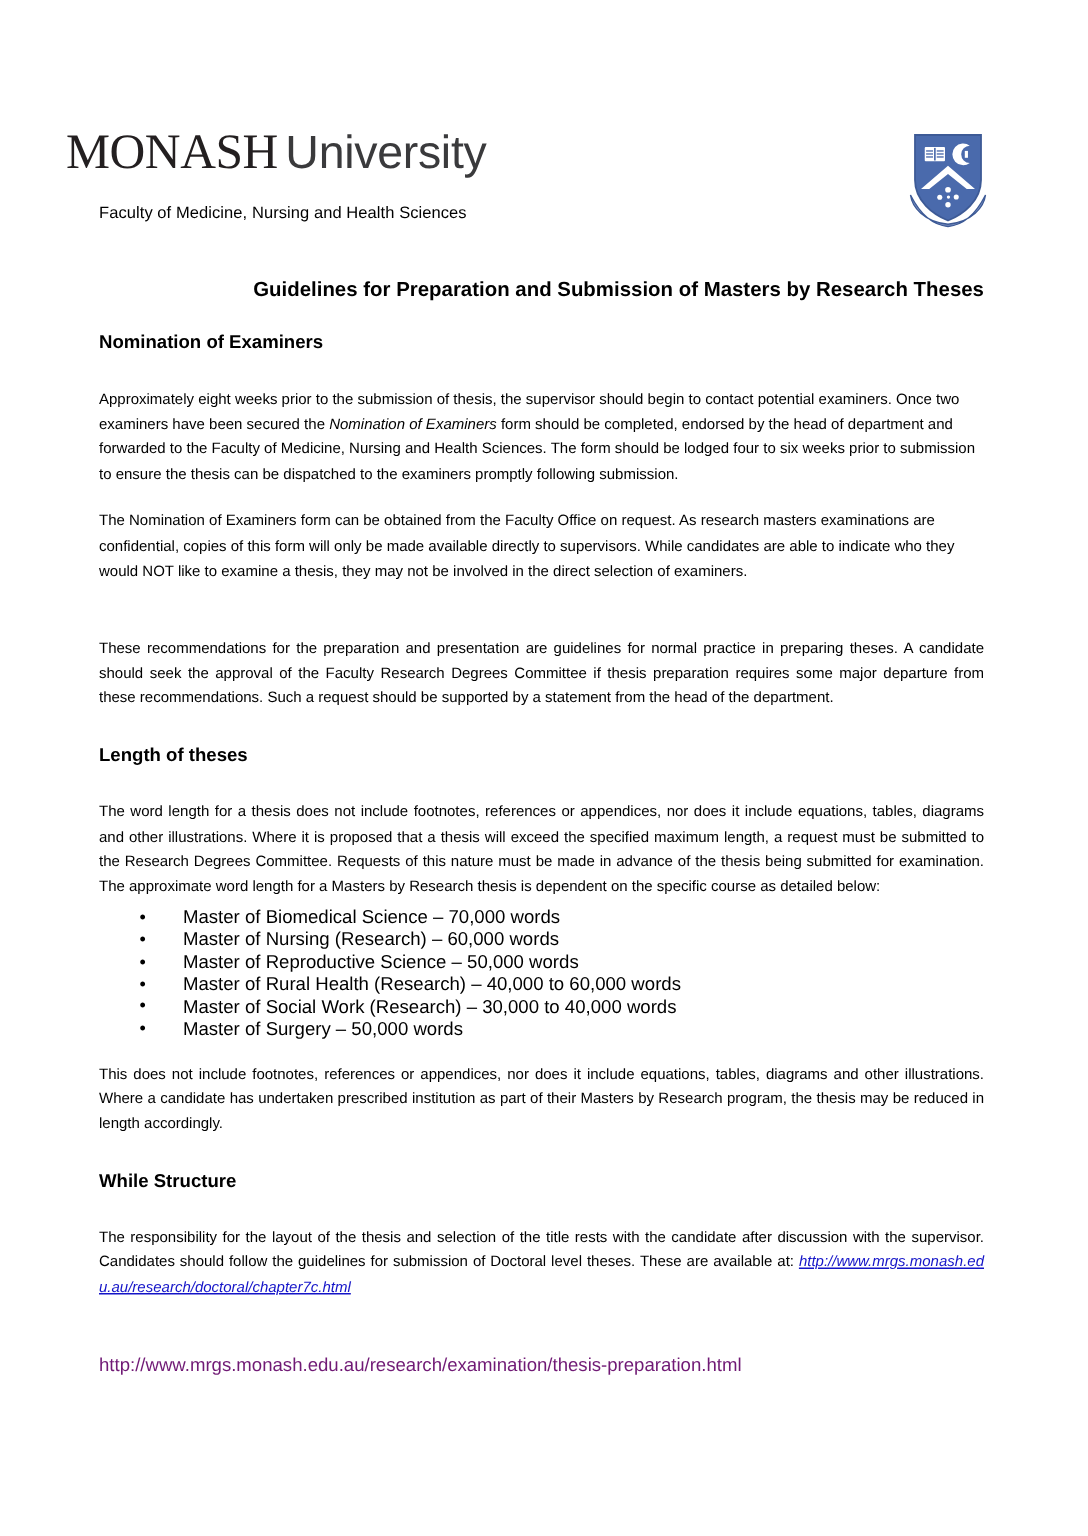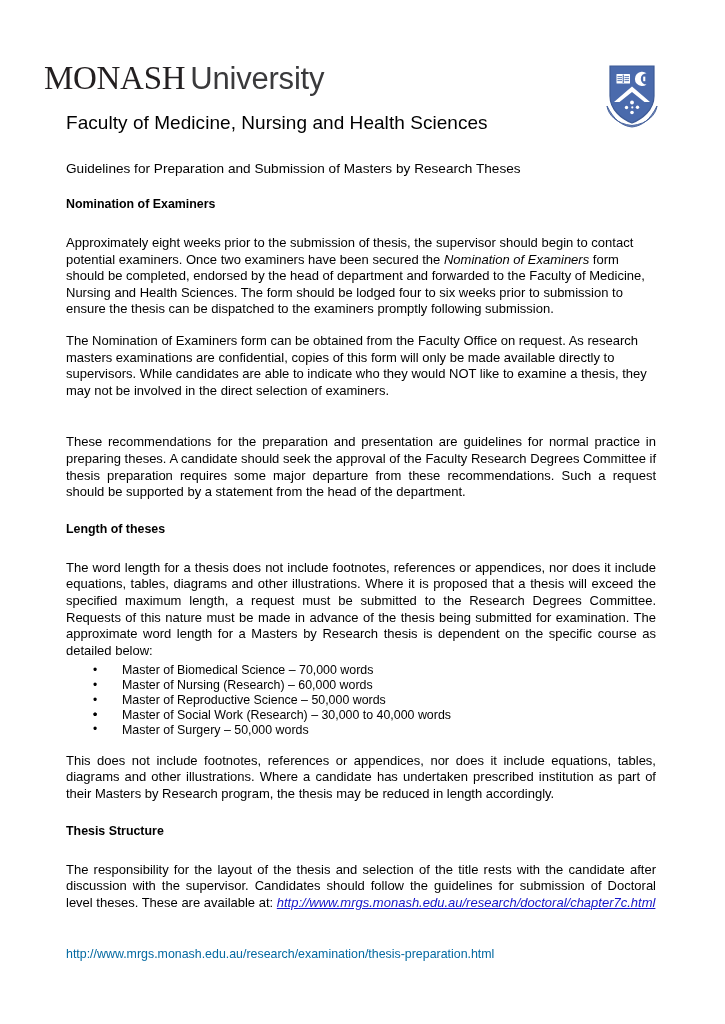--- a/index.html
+++ b/index.html
@@ -14,20 +14,21 @@
     font-family: "Liberation Sans", sans-serif;
     color: #000000;
     position: relative;
     overflow: hidden;
   }
   .page {
     position: relative;
     width: 725px;
     height: 875px;
     box-sizing: border-box;
+    margin-top: 24px;
   }
 
   
   .masthead {
     position: absolute;
     left: 0; top: 0;
     width: 725px;
     height: 140px;
   }
   .logo-wordmark {
@@ -58,51 +59,52 @@
     left: 604px;
     top: 62px;
     width: 56px;
     height: 66px;
   }
 
   .faculty-line {
     position: absolute;
     left: 66px;
     top: 112px;
-    font-size: 19px;
+    font-size: 11px;
     color: #000;
     letter-spacing: 0.05px;
   }
 
   
   .content {
     position: absolute;
     left: 66px;
     top: 160px;
     width: 590px;
     font-size: 12.4px;
     line-height: 16.6px;
   }
 
   h1.doc-title {
     font-size: 13.6px;
-    font-weight: normal;
+    font-weight: bold;
     margin: 0 0 19px 0;
     line-height: 17px;
     letter-spacing: 0.01px;
+    text-align: right;
   }
   h2.section-head {
     font-size: 12.4px;
     font-weight: bold;
     margin: 0 0 8px 0;
     line-height: 16px;
   }
   p.para {
     margin: 0;
-    font-size: 13px;
+    font-size: 10px;
     line-height: 16.6px;
   }
   p.para.justify {
     text-align: justify;
   }
   .gap-sm { height: 15px; }
   .gap-md { height: 20px; }
 
   .italic { font-style: italic; }
   .bold { font-weight: normal; }
@@ -128,21 +130,21 @@
   ul.degree-list li .bullet-glyph {
     position: absolute;
     left: 27px;
     top: -0.5px;
     font-size: 12px;
     line-height: 14.9px;
   }
   .plain-url {
     font-size: 12.4px;
     line-height: 16.6px;
-    color: #0369a1;
+    color: #701a75;
   }
 </style>
 </head>
 <body>
 
 <div class="page">
 
   <div class="masthead">
 
     <div class="logo-wordmark">
@@ -225,38 +227,39 @@
       <li>
         <span class="bullet-glyph">•</span>
         <span>Master of Nursing (Research) – 60,000 words</span>
       </li>
       <li>
         <span class="bullet-glyph">•</span>
         <span>Master of Reproductive Science – 50,000 words</span>
       </li>
       <li>
         <span class="bullet-glyph">•</span>
+        <span>Master of Rural Health (Research) – 40,000 to 60,000 words</span>
       </li>
       <li>
         <span class="bullet-glyph">•</span>
         <span>Master of Social Work (Research) – 30,000 to 40,000 words</span>
       </li>
       <li>
         <span class="bullet-glyph">•</span>
         <span>Master of Surgery – 50,000 words</span>
       </li>
     </ul>
 
     <div class="gap-sm"></div>
 
     <p class="para justify">This does not include footnotes, references or appendices, nor does it include equations, tables, diagrams and other illustrations.  Where a candidate has undertaken prescribed institution as part of their Masters by Research program, the thesis may be reduced in length accordingly.</p>
 
     <div class="gap-md"></div>
 
-    <h2 class="section-head">Thesis Structure</h2>
+    <h2 class="section-head">While Structure</h2>
 
     <div class="gap-sm"></div>
 
     <p class="para justify"><span>The responsibility for the layout of the thesis and selection of the title rests with the candidate after discussion with the supervisor.  Candidates should follow the guidelines for submission of Doctoral level theses. These are available at: </span><a class="weblink" href="#">http://www.mrgs.monash.edu.au/research/doctoral/chapter7c.html</a></p>
 
     <div class="gap-sm"></div>
 
 
     <div class="gap-md"></div>
 

